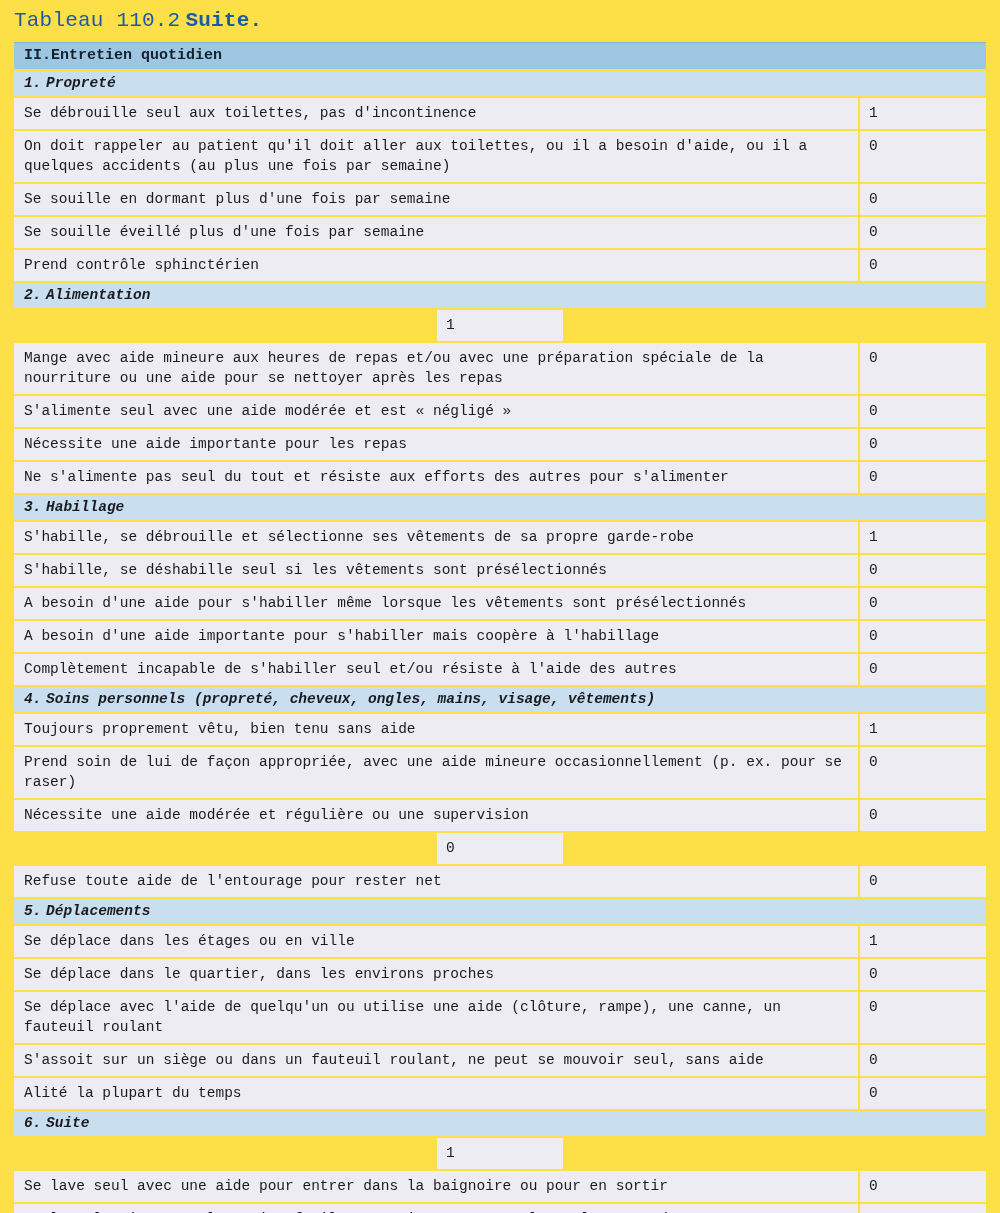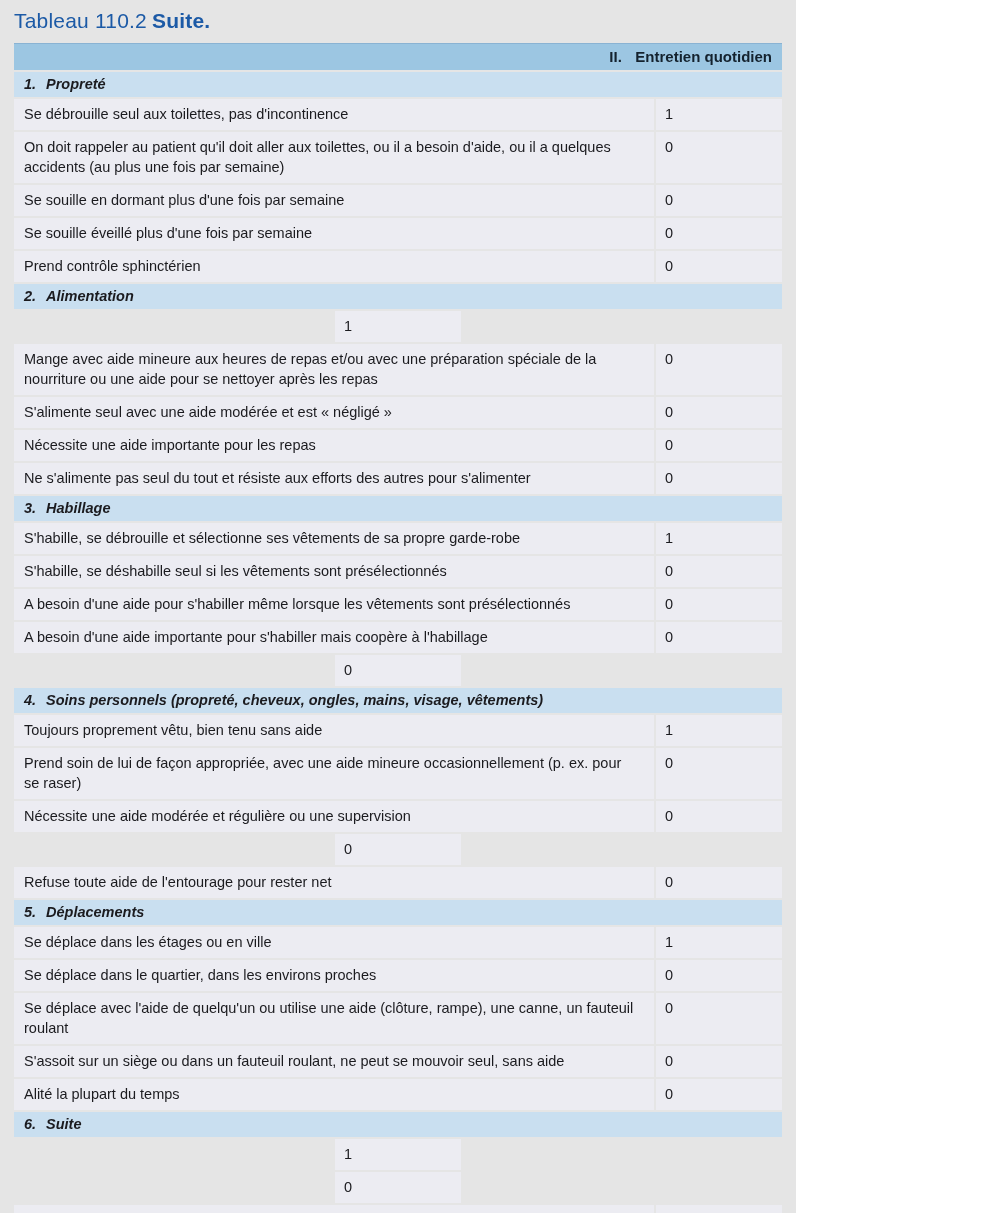--- a/index.html
+++ b/index.html
@@ -4,24 +4,25 @@
 <style>
   html, body {
     margin: 0;
     padding: 0;
     background: #ffffff;
     font-family: "Liberation Sans", sans-serif;
     color: #1b1b1f;
   }
   .page {
     position: relative;
-    width: 796px;
+    width: 1000px;
     height: 1213px;
-    background: #e5e5e5;
+    background: #fde047;
     overflow: hidden;
+    font-family: Liberation Mono, monospace;
   }
   .title {
     margin: 0;
     padding: 9px 14px 10px 14px;
     font-size: 21px;
     font-weight: normal;
     color: #1c5aa6;
     letter-spacing: 0.2px;
   }
   .title .suffix {
@@ -36,21 +37,20 @@
     align-items: baseline;
     margin-bottom: 2px;
     padding: 4px 10px 5px 10px;
     font-weight: bold;
     font-size: 15px;
   }
   .header-band {
     background: #9cc6e2;
     color: #14222e;
     border-top: 1px solid #8ab3d3;
-    justify-content: flex-end;
   }
   .section-band {
     background: #c9dff0;
     color: #1b1b1f;
     font-style: italic;
     font-size: 14.5px;
   }
   .band .num {
     min-width: 22px;
     flex-shrink: 0;
@@ -151,20 +151,21 @@
       </div>
       <div class="row">
         <div class="cell label">A besoin d'une aide pour s'habiller même lorsque les vêtements sont présélectionnés</div>
         <div class="cell score">0</div>
       </div>
       <div class="row">
         <div class="cell label">A besoin d'une aide importante pour s'habiller mais coopère à l'habillage</div>
         <div class="cell score">0</div>
       </div>
       <div class="row">
+        <div class="cell label">Complètement incapable de s'habiller seul et/ou résiste à l'aide des autres</div>
         <div class="cell score">0</div>
       </div>
       <div class="band section-band">
         <div class="num">4.</div>
         <div class="lbl">Soins personnels (propreté, cheveux, ongles, mains, visage, vêtements)</div>
       </div>
       <div class="row">
         <div class="cell label">Toujours proprement vêtu, bien tenu sans aide</div>
         <div class="cell score">1</div>
       </div>
@@ -208,20 +209,21 @@
         <div class="cell score">0</div>
       </div>
       <div class="band section-band">
         <div class="num">6.</div>
         <div class="lbl">Suite</div>
       </div>
       <div class="row">
         <div class="cell score">1</div>
       </div>
       <div class="row">
+        <div class="cell label">Se lave seul avec une aide pour entrer dans la baignoire ou pour en sortir</div>
         <div class="cell score">0</div>
       </div>
       <div class="row">
         <div class="cell label">Se lave le visage et les mains facilement mais ne peut se laver le reste du corps</div>
         <div class="cell score">0</div>
       </div>
       <div class="row">
         <div class="cell label">Ne se lave pas seul mais coopère lorsqu'on le lave</div>
         <div class="cell score">0</div>
       </div>

